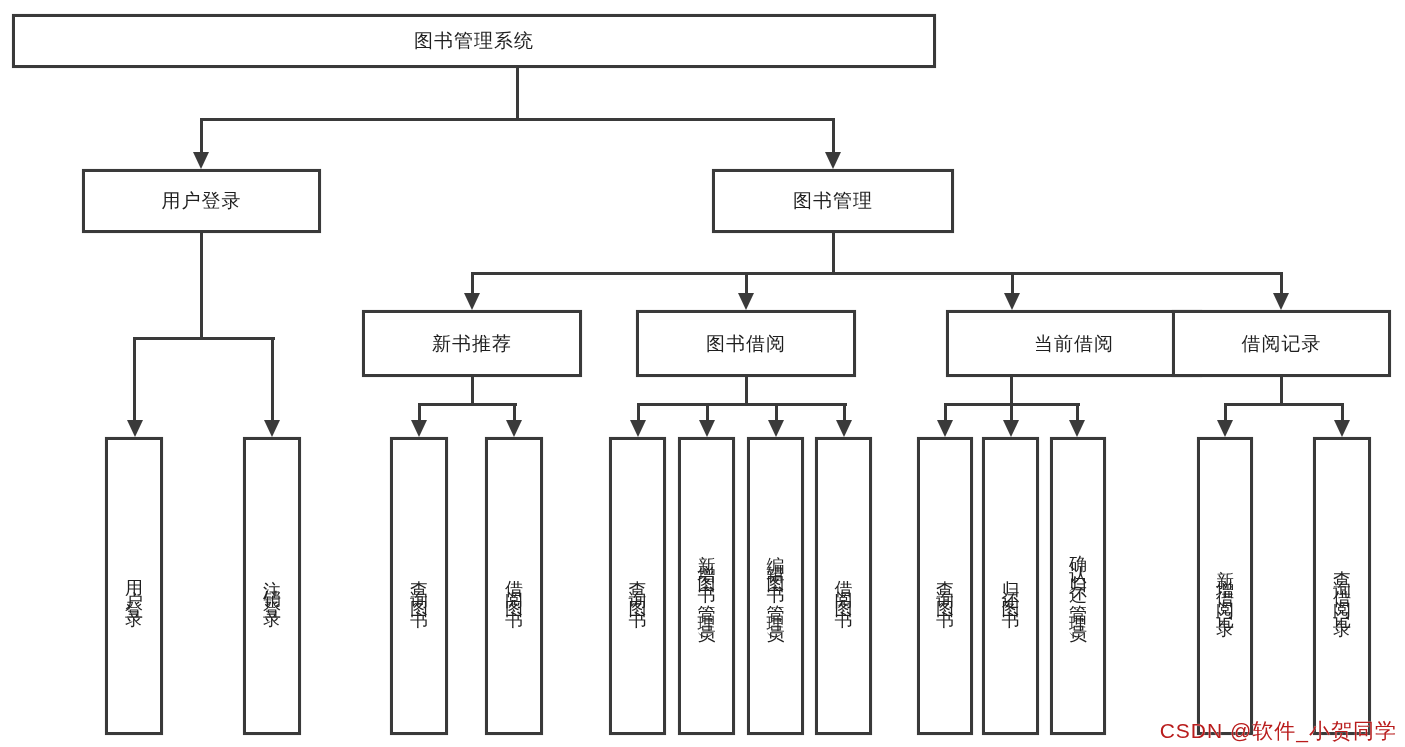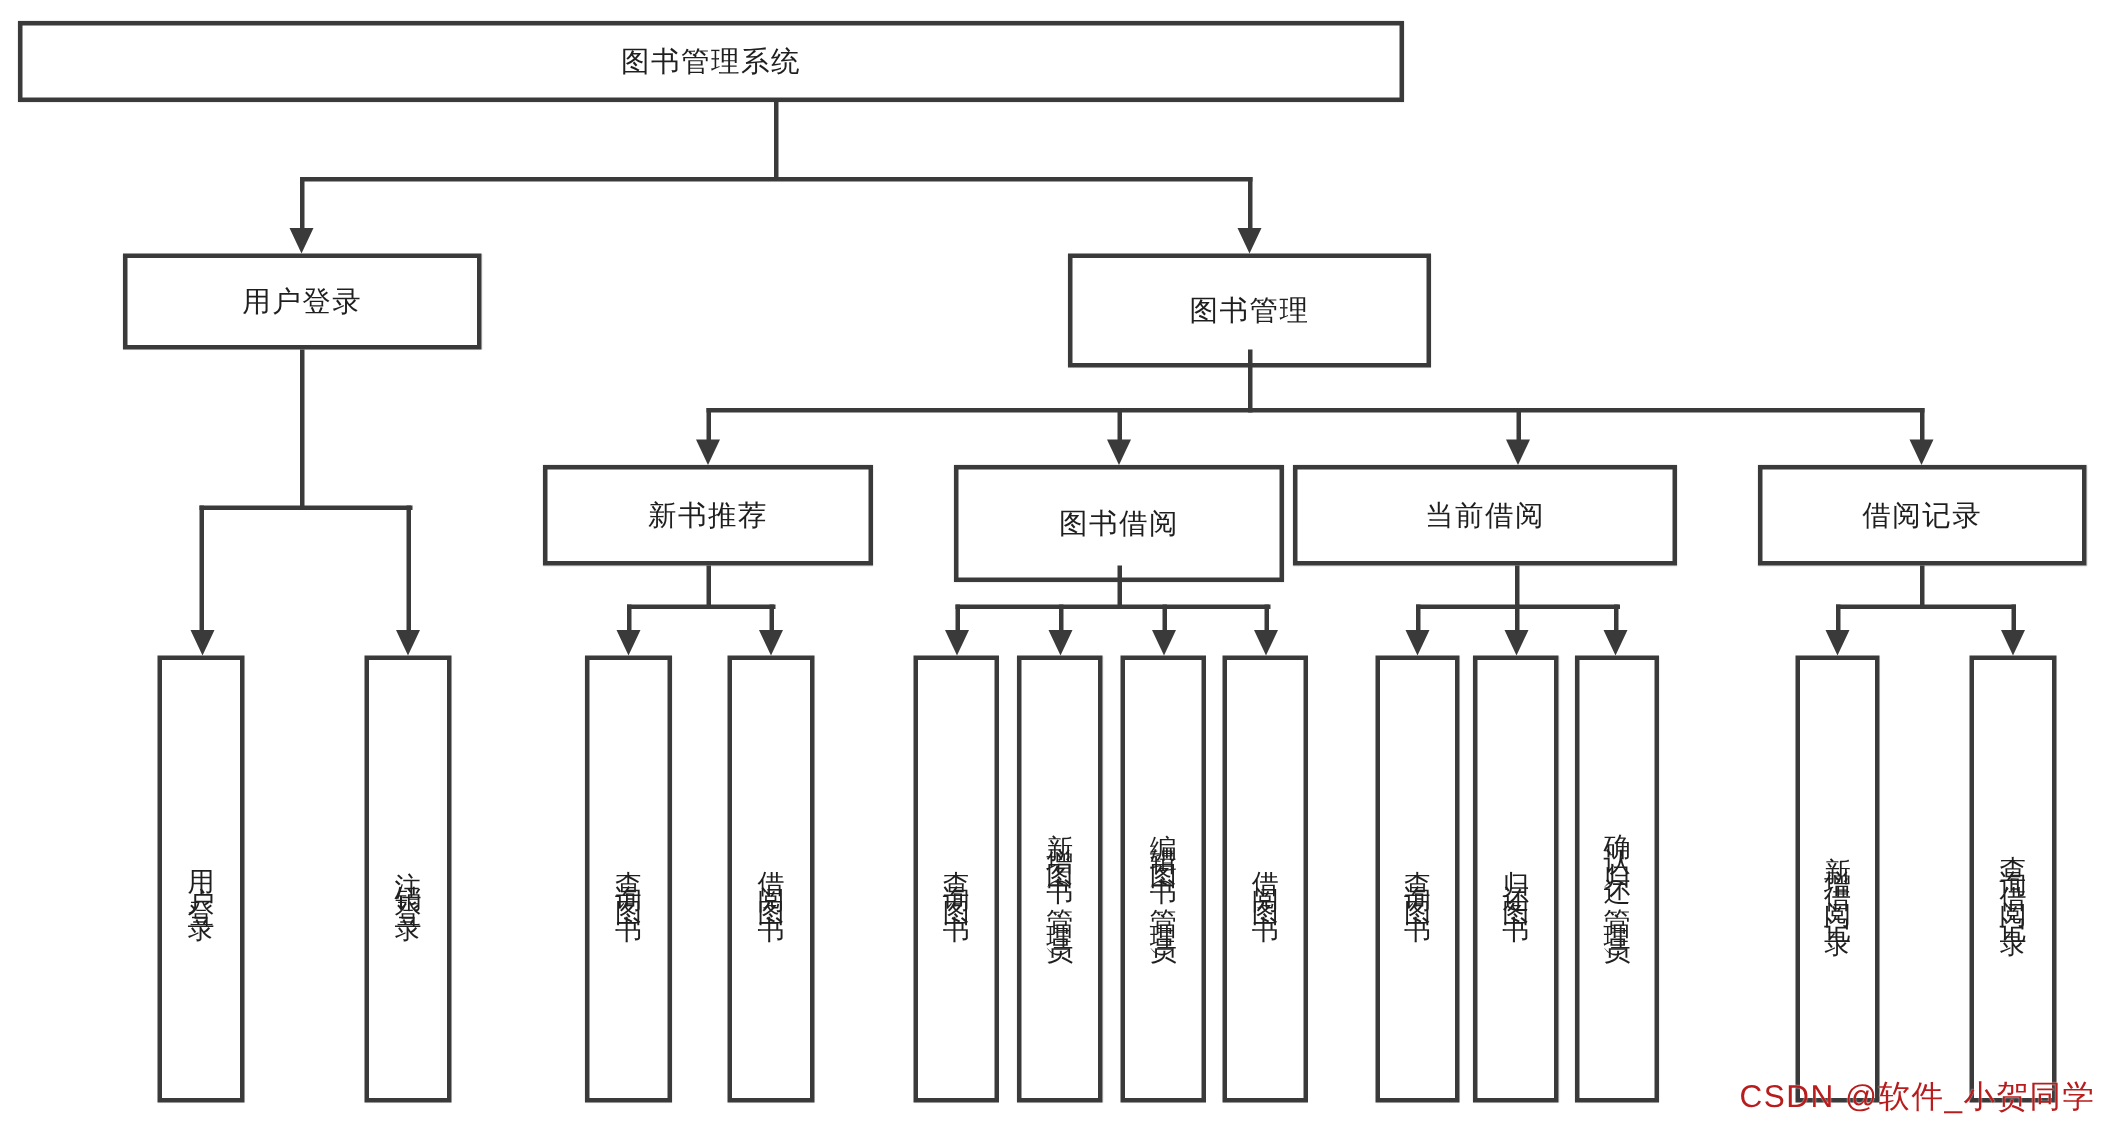--- a/index.html
+++ b/index.html
@@ -60,33 +60,33 @@
 <div id="stage">
 
   <div class="hnode" style="left:12px;top:14px;width:924px;height:54px;">
     <span>图书管理系统</span>
   </div>
 
   <div class="hnode" style="left:82px;top:169px;width:239px;height:64px;">
     <span>用户登录</span>
   </div>
 
-  <div class="hnode" style="left:712px;top:169px;width:242px;height:76px;">
+  <div class="hnode" style="left:712px;top:169px;width:242px;height:64px;">
     <span>图书管理</span>
   </div>
 
   <div class="hnode" style="left:362px;top:310px;width:220px;height:67px;justify-content:center;">
     <span>新书推荐</span>
   </div>
 
-  <div class="hnode" style="left:636px;top:310px;width:220px;height:78px;">
+  <div class="hnode" style="left:636px;top:310px;width:220px;height:67px;">
     <span>图书借阅</span>
   </div>
 
-  <div class="hnode" style="left:862px;top:310px;width:256px;height:67px;">
+  <div class="hnode" style="left:946px;top:310px;width:256px;height:67px;">
     <span>当前借阅</span>
   </div>
 
   <div class="hnode" style="left:1172px;top:310px;width:219px;height:67px;">
     <span>借阅记录</span>
   </div>
 
   <div class="vnode" style="left:105px;width:58px;">
     <span class="vtext">用户登录</span>
   </div>

